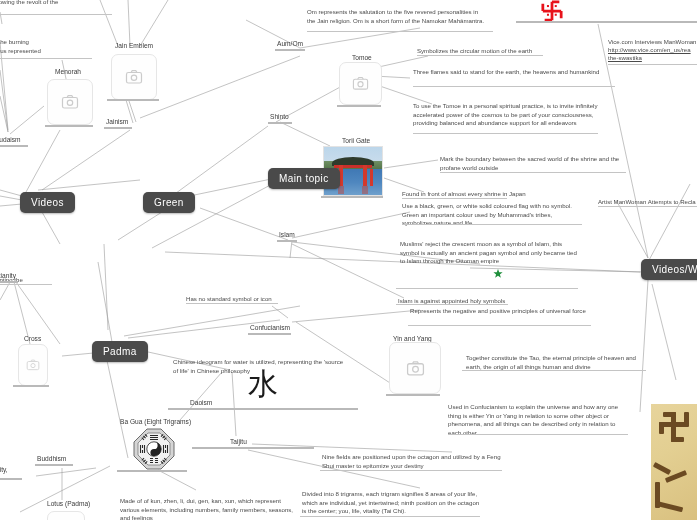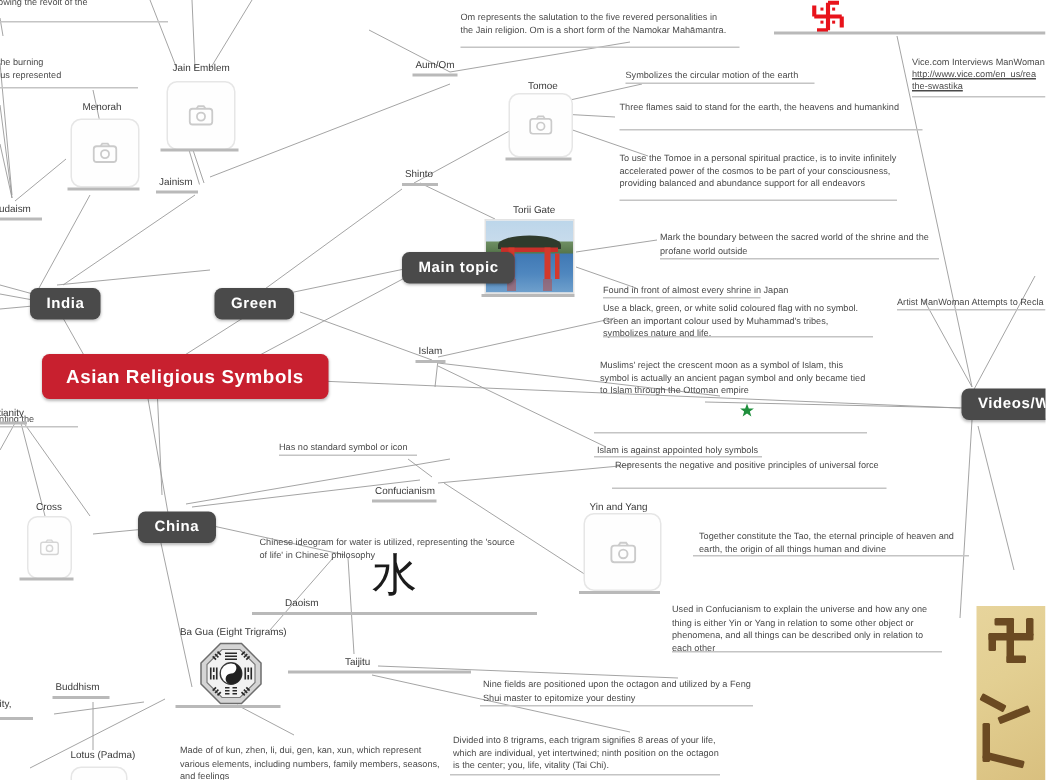--- a/index.html
+++ b/index.html
@@ -7,21 +7,21 @@
     width:697px;height:520px;overflow:hidden;position:relative;
     font-family:"Liberation Sans","DejaVu Sans",sans-serif;
     color:#3b3b3b;
   }
   #canvas{position:absolute;inset:0;width:697px;height:520px;overflow:hidden;}
   svg.edges{position:absolute;left:0;top:0;width:697px;height:520px;pointer-events:none;}
 
   
   .pill{
     position:absolute;border-radius:5px;color:#fff;
-    font-weight:bold;letter-spacing:.4px;white-space:nowrap;
+    font-weight:normal;letter-spacing:.4px;white-space:nowrap;
     display:flex;align-items:center;justify-content:center;
     box-shadow:0 1px 2px rgba(0,0,0,.28);
   }
   .pill.dark{background:#4a4a4a;font-size:10px;padding:5px 11px;}
   .pill.root{background:#c8202f;font-size:12.5px;padding:8px 16px;}
 
   
   .node{position:absolute;font-size:6.6px;color:#3a3a3a;white-space:nowrap;line-height:1.15;}
   .node .lbl{display:block;padding:0 2px 1px 2px;}
   .rule{position:absolute;height:1.5px;background:#b9b9b9;}
@@ -416,21 +416,20 @@
     <div class="stroke" style="left:8px;top:18px;width:5px;height:12px;"></div>
     <div class="stroke" style="left:33px;top:8px;width:5px;height:12px;"></div>
     <div class="stroke" style="left:20px;top:33px;width:13px;height:5px;"></div>
     <div class="stroke" style="left:12px;top:8px;width:13px;height:5px;"></div>
     <div class="stroke" style="left:2px;top:62px;width:18px;height:5px;transform:rotate(28deg);"></div>
     <div class="stroke" style="left:14px;top:70px;width:22px;height:5px;transform:rotate(-22deg);"></div>
     <div class="stroke" style="left:4px;top:78px;width:5px;height:26px;"></div>
     <div class="stroke" style="left:4px;top:100px;width:28px;height:5px;transform:rotate(14deg);"></div>
   </div>
 
-  <div class="pill dark" style="left:20px;top:192px;">India</div>
+  <div class="pill dark" style="left:20px;top:192px;">Videos</div>
   <div class="pill dark" style="left:143px;top:192px;">Green</div>
-  <div class="pill dark" style="left:92px;top:341px;">China</div>
+  <div class="pill dark" style="left:92px;top:341px;">Padma</div>
   <div class="pill dark" style="left:268px;top:168px;">Main topic</div>
   <div class="pill dark" style="left:641px;top:259px;">Videos/Web</div>
 
-  <div class="pill root" style="left:28px;top:236px;">Asian Religious Symbols</div>
 
 </div>
 
 </body></html>

